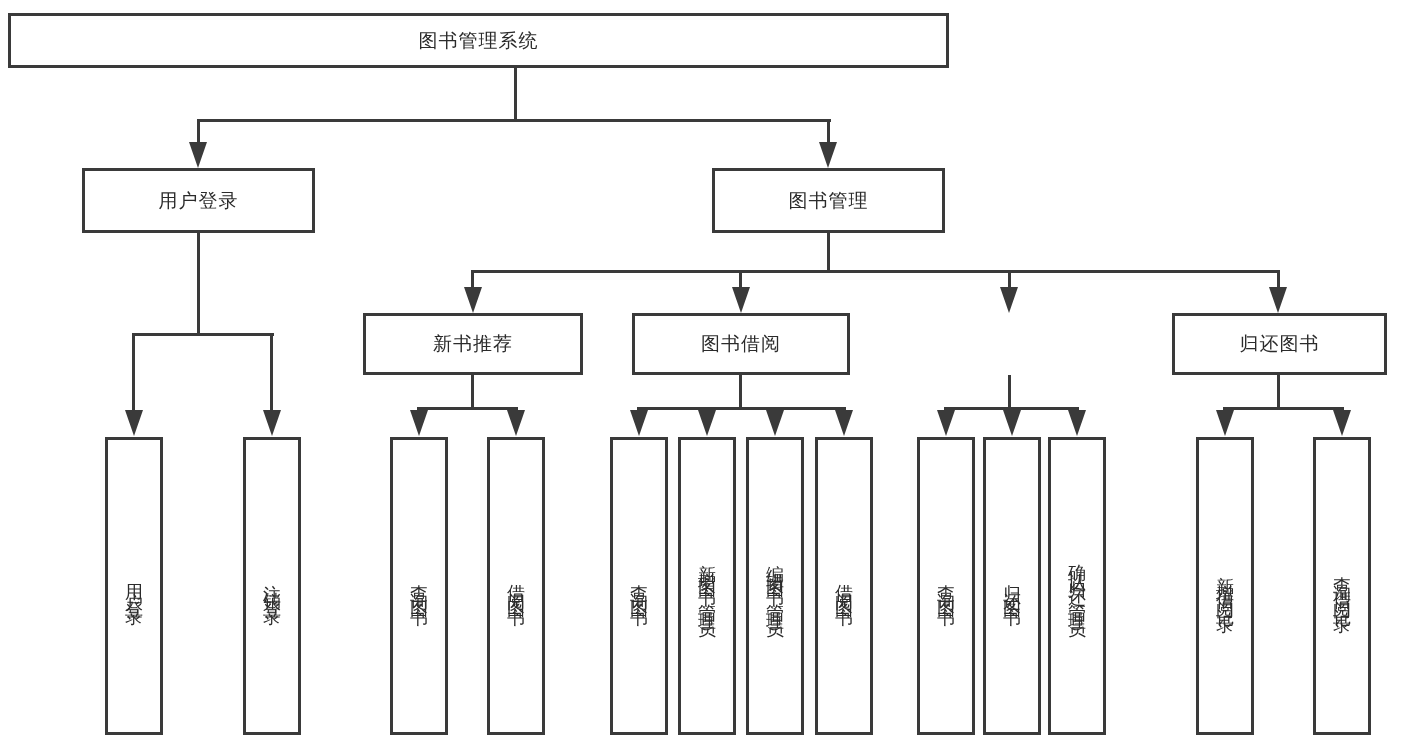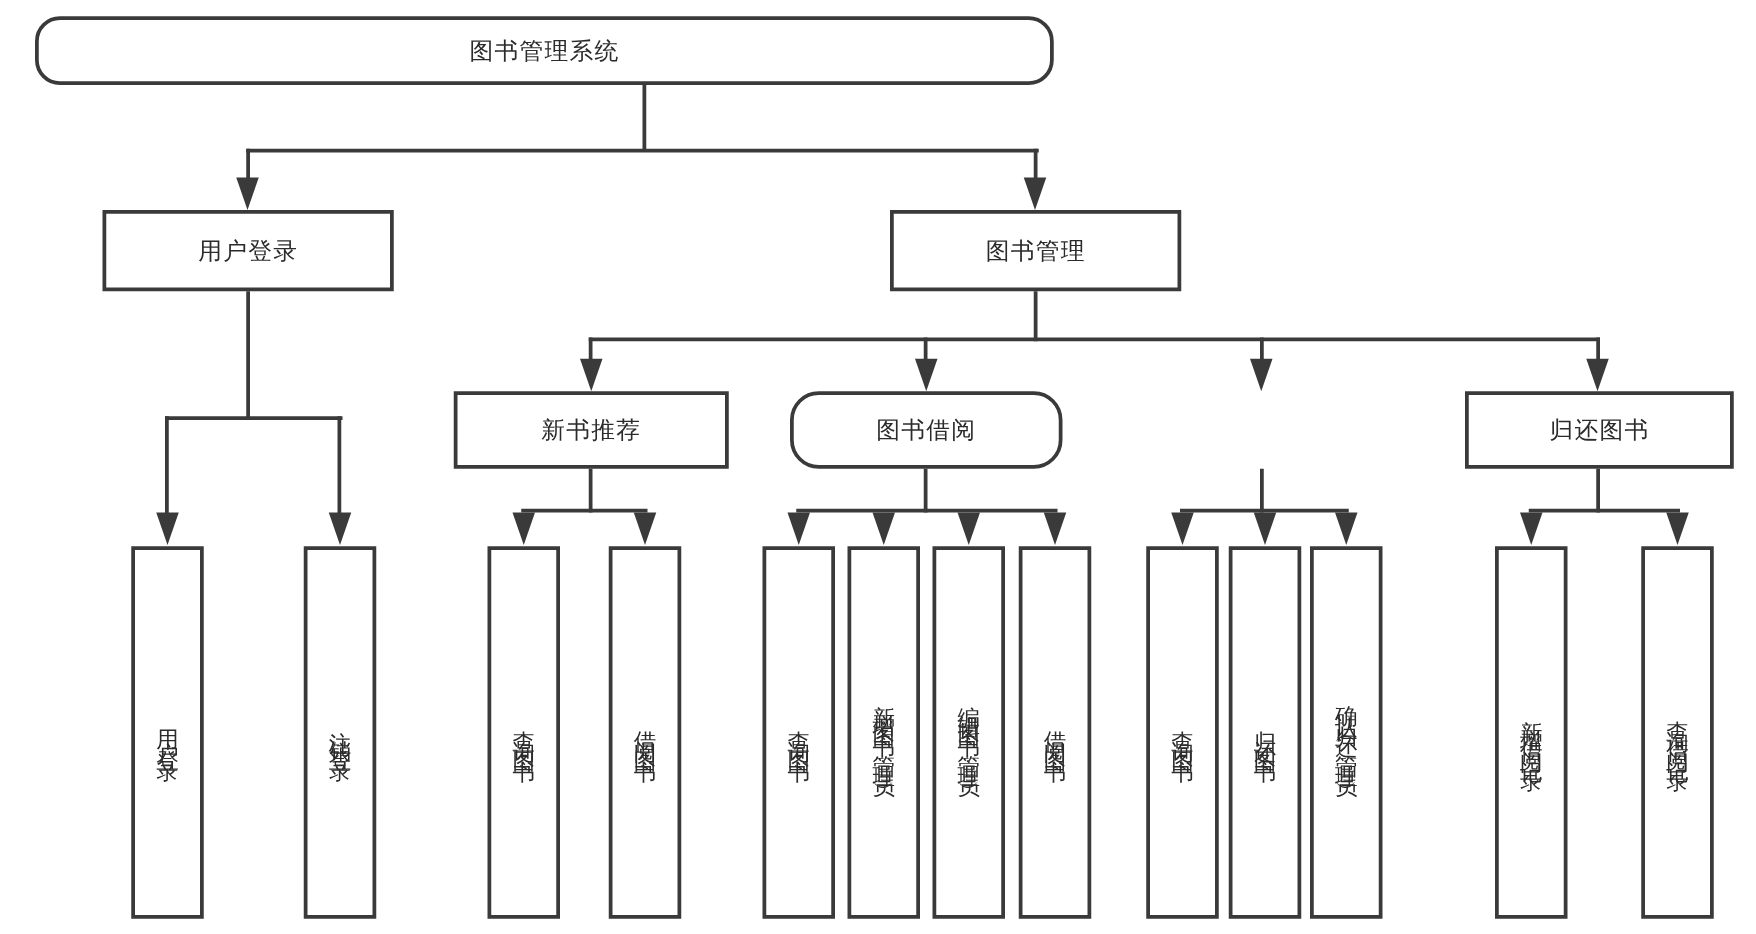--- a/index.html
+++ b/index.html
@@ -4,21 +4,21 @@
 <style>
   html,body{margin:0;padding:0;background:#fff;}
   #stage{
     position:relative;width:1405px;height:747px;background:#ffffff;overflow:hidden;
     font-family:"Liberation Sans",sans-serif;color:#2b2b2b;
   }
   .box{
     position:absolute;border:3px solid #3a3a3a;background:#ffffff;box-sizing:border-box;
     display:flex;align-items:center;justify-content:center;
   }
-  .root{left:28px;top:13px;width:815px;height:55px;border-radius:20px;}
+  .root{left:8px;top:13px;width:941px;height:55px;}
   .lvl2{top:168px;width:233px;height:65px;}
   .lvl3{top:313px;height:62px;text-align:right;}
   .leaf{top:437px;width:58px;height:298px;}
   .hlabel{font-size:19px;letter-spacing:1px;white-space:nowrap;}
   .vtext{
     writing-mode:vertical-rl;text-orientation:mixed;
     font-size:18px;letter-spacing:8px;line-height:1;white-space:nowrap;
   }
   .vline{position:absolute;width:3px;background:#3a3a3a;}
   .hline{position:absolute;height:3px;background:#3a3a3a;}
@@ -44,21 +44,21 @@
   <div class="box lvl2" style="left:82px;">
     <span class="hlabel">用户登录</span>
   </div>
   <div class="box lvl2" style="left:712px;text-align:right;">
     <span class="hlabel">图书管理</span>
   </div>
 
   <div class="box lvl3" style="left:363px;width:220px;">
     <span class="hlabel">新书推荐</span>
   </div>
-  <div class="box lvl3" style="left:632px;width:218px;border-radius:23px;">
+  <div class="box lvl3" style="left:632px;width:218px;">
     <span class="hlabel">图书借阅</span>
   </div>
   <div class="box lvl3" style="left:1172px;width:215px;">
     <span class="hlabel">归还图书</span>
   </div>
 
   <div class="box leaf" style="left:105px;">
     <span class="vtext">用户登录</span>
   </div>
   <div class="box leaf" style="left:243px;">

